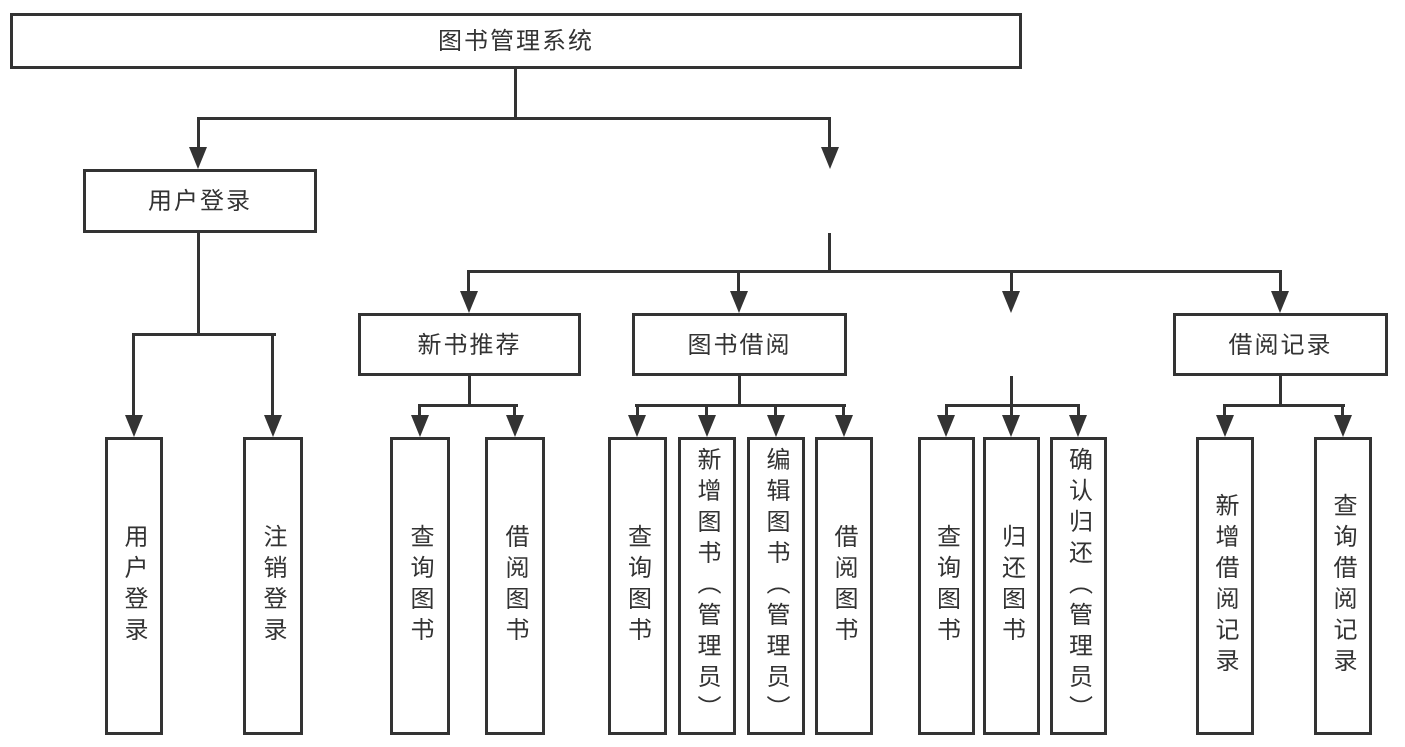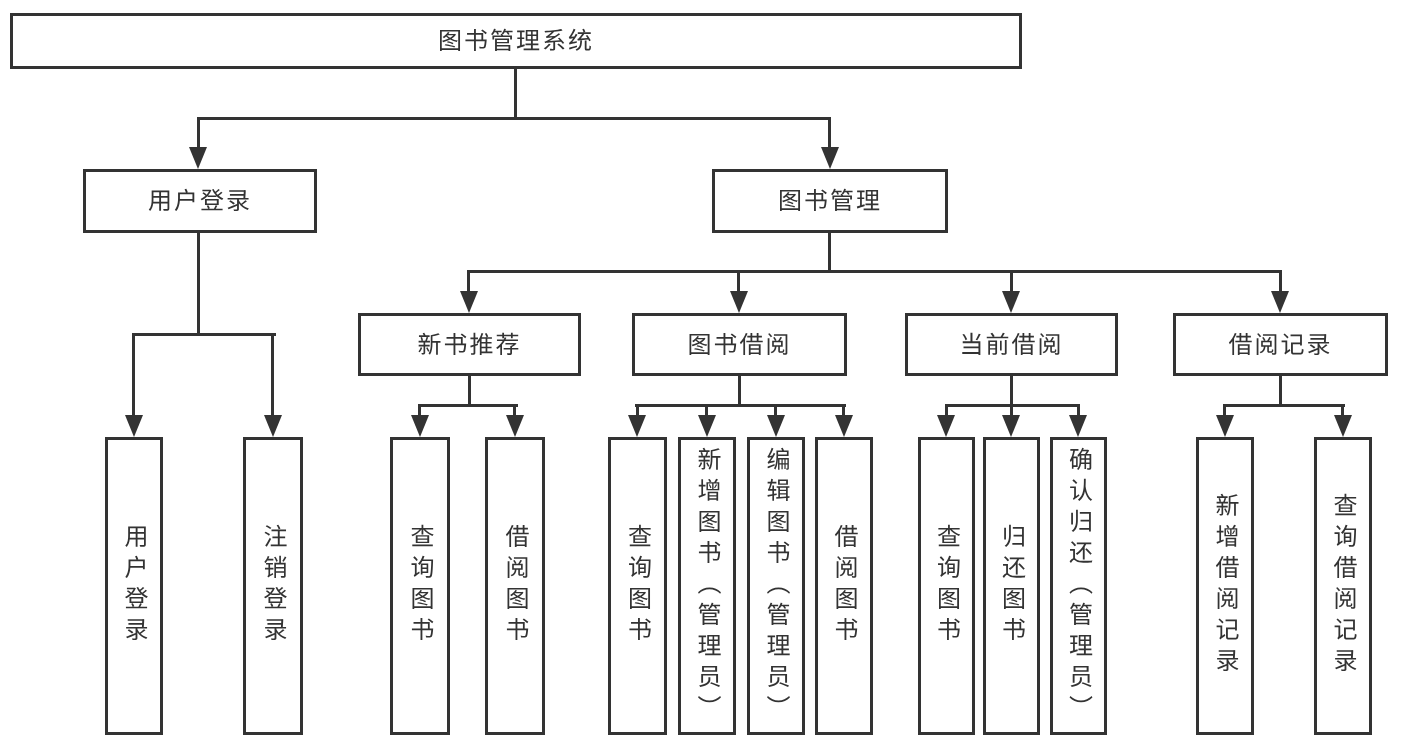--- a/index.html
+++ b/index.html
@@ -49,23 +49,20 @@
   <div class="vl" style="left:514px;top:68px;height:52px;"></div>
   <div class="hl" style="left:197px;top:117px;width:634px;"></div>
   <div class="vl" style="left:197px;top:117px;height:33px;"></div>
   <div class="arr" style="left:189px;top:147px;"></div>
   <div class="vl" style="left:828px;top:117px;height:33px;"></div>
   <div class="arr" style="left:821px;top:147px;"></div>
 
   <div class="node" style="left:83px;top:169px;width:234px;height:64px;">
     <span class="lbl">用户登录</span>
   </div>
-  <div class="node" style="left:712px;top:169px;width:236px;height:64px;">
-    <span class="lbl">图书管理</span>
-  </div>
 
   <div class="vl" style="left:197px;top:233px;height:102px;"></div>
   <div class="hl" style="left:132px;top:333px;width:144px;"></div>
   <div class="vl" style="left:132px;top:333px;height:82px;"></div>
   <div class="arr" style="left:125px;top:415px;"></div>
   <div class="vl" style="left:271px;top:333px;height:82px;"></div>
   <div class="arr" style="left:264px;top:415px;"></div>
 
   <div class="vl" style="left:828px;top:233px;height:40px;"></div>
   <div class="hl" style="left:467px;top:270px;width:814px;"></div>
@@ -76,23 +73,20 @@
   <div class="vl" style="left:1010px;top:270px;height:22px;"></div>
   <div class="arr" style="left:1002px;top:291px;"></div>
   <div class="vl" style="left:1279px;top:270px;height:22px;"></div>
   <div class="arr" style="left:1271px;top:291px;"></div>
 
   <div class="node" style="left:358px;top:313px;width:223px;height:63px;text-align:center;">
     <span class="lbl">新书推荐</span>
   </div>
   <div class="node" style="left:632px;top:313px;width:215px;height:63px;">
     <span class="lbl">图书借阅</span>
-  </div>
-  <div class="node" style="left:905px;top:313px;width:213px;height:63px;">
-    <span class="lbl">当前借阅</span>
   </div>
   <div class="node" style="left:1173px;top:313px;width:215px;height:63px;">
     <span class="lbl">借阅记录</span>
   </div>
 
   <div class="vl" style="left:468px;top:376px;height:30px;"></div>
   <div class="hl" style="left:418px;top:404px;width:100px;"></div>
   <div class="vl" style="left:418px;top:404px;height:11px;"></div>
   <div class="arr" style="left:411px;top:415px;"></div>
   <div class="vl" style="left:513px;top:404px;height:11px;"></div>

